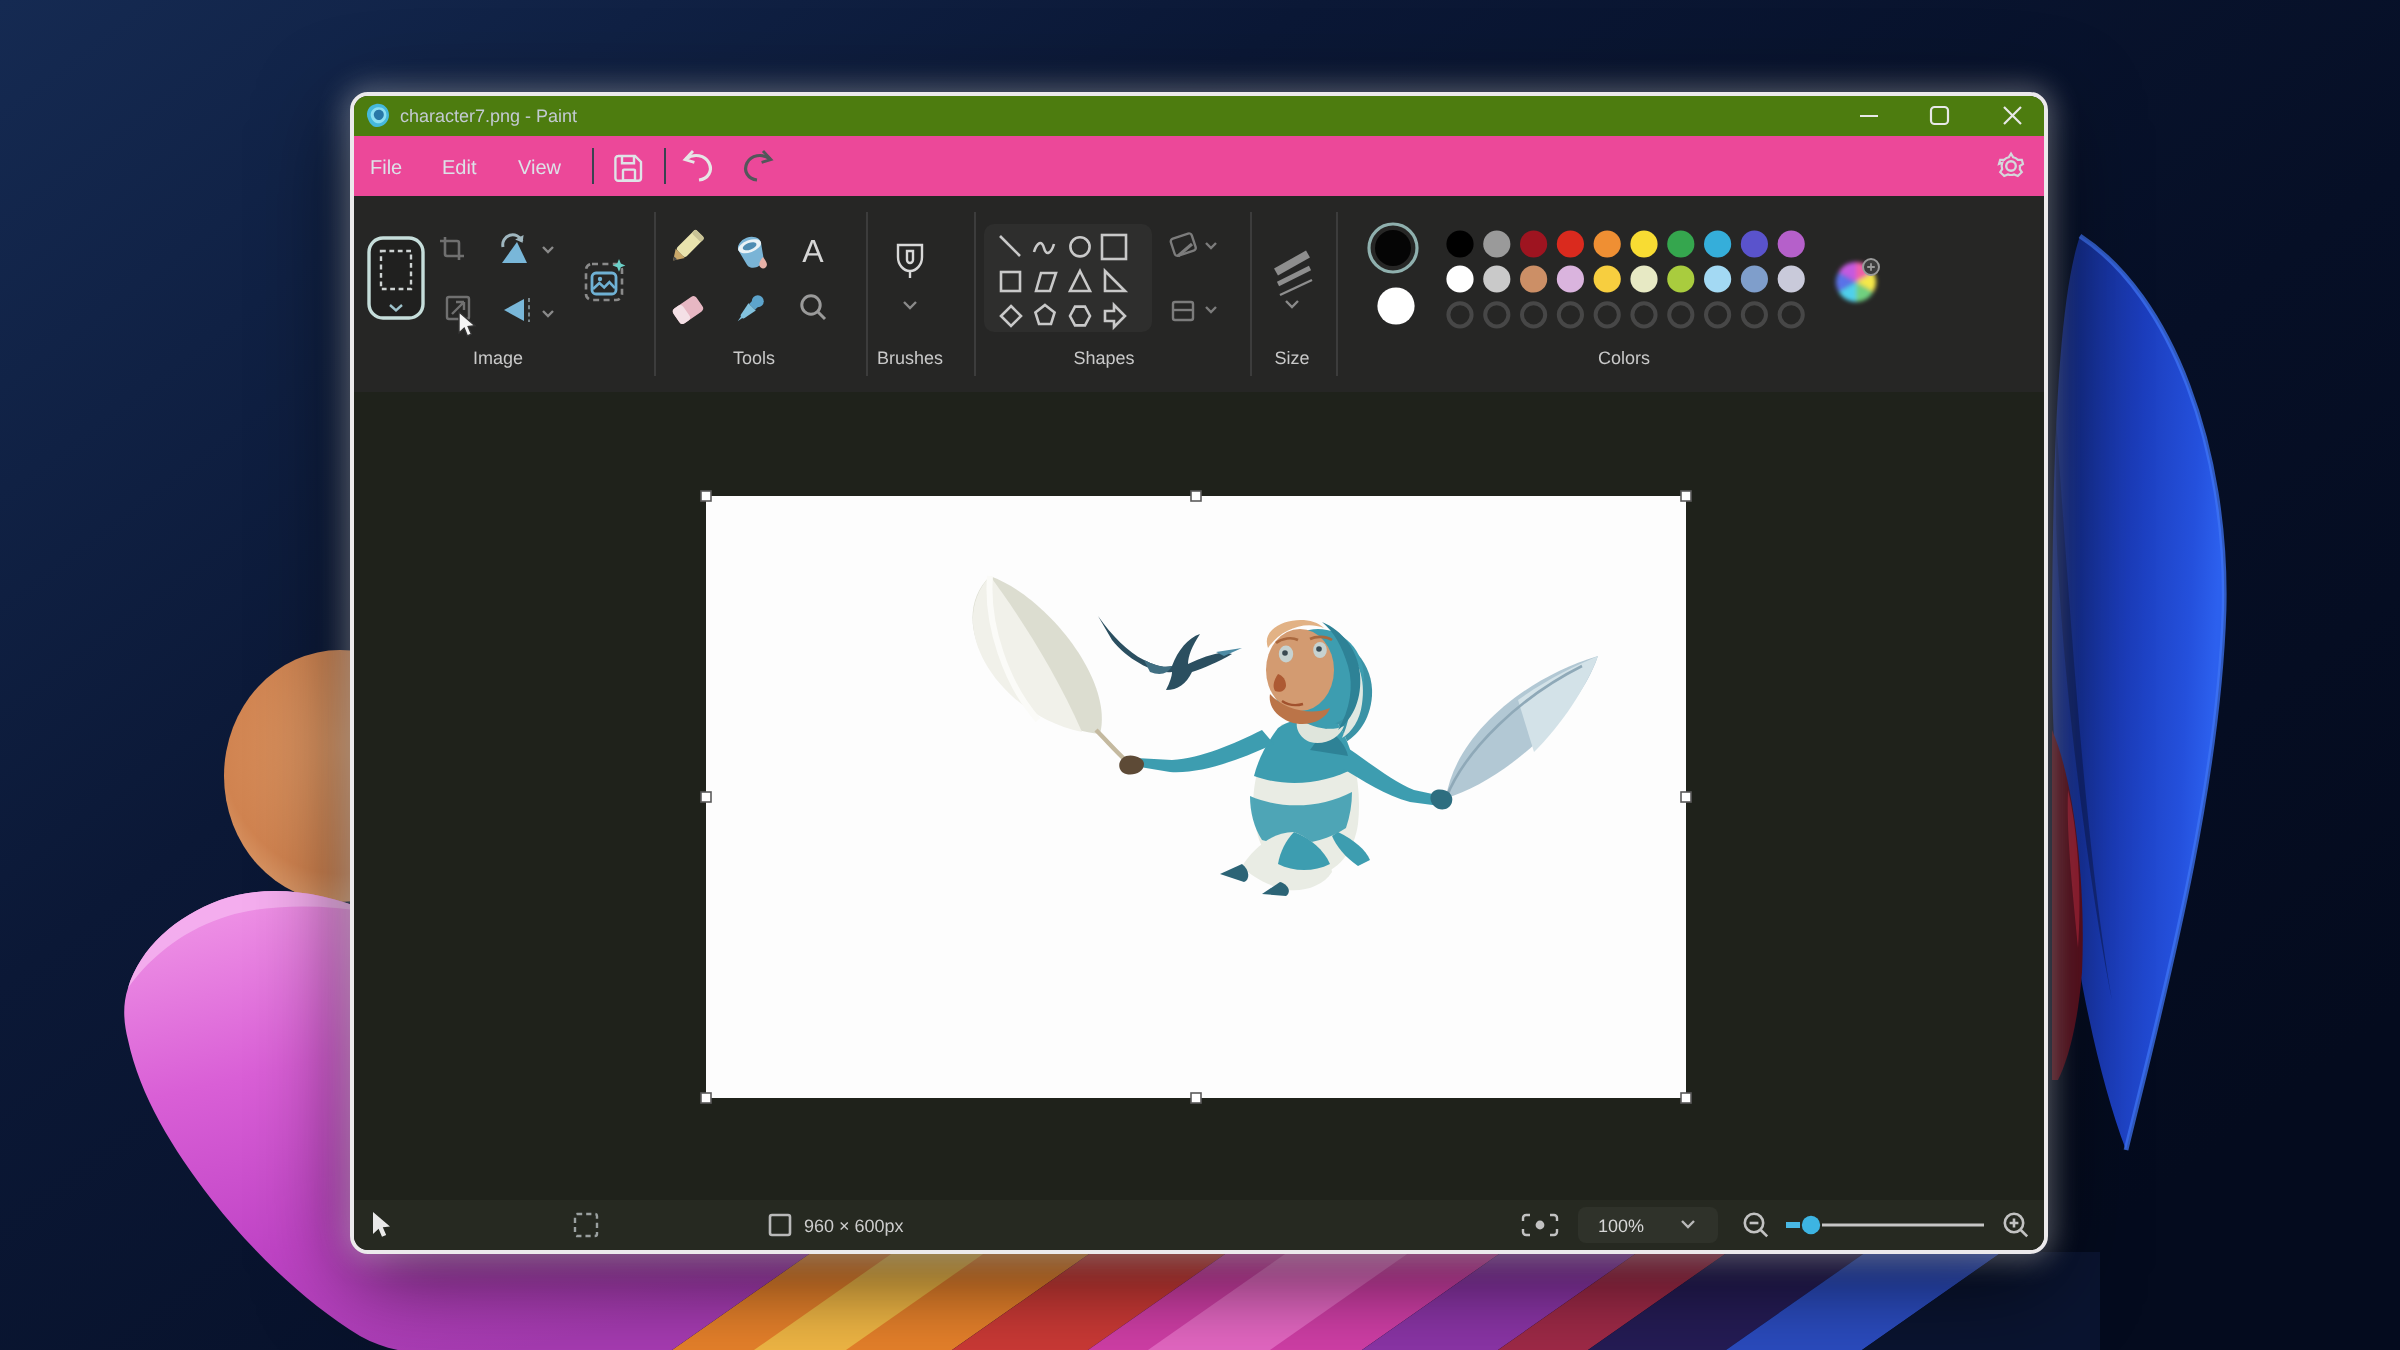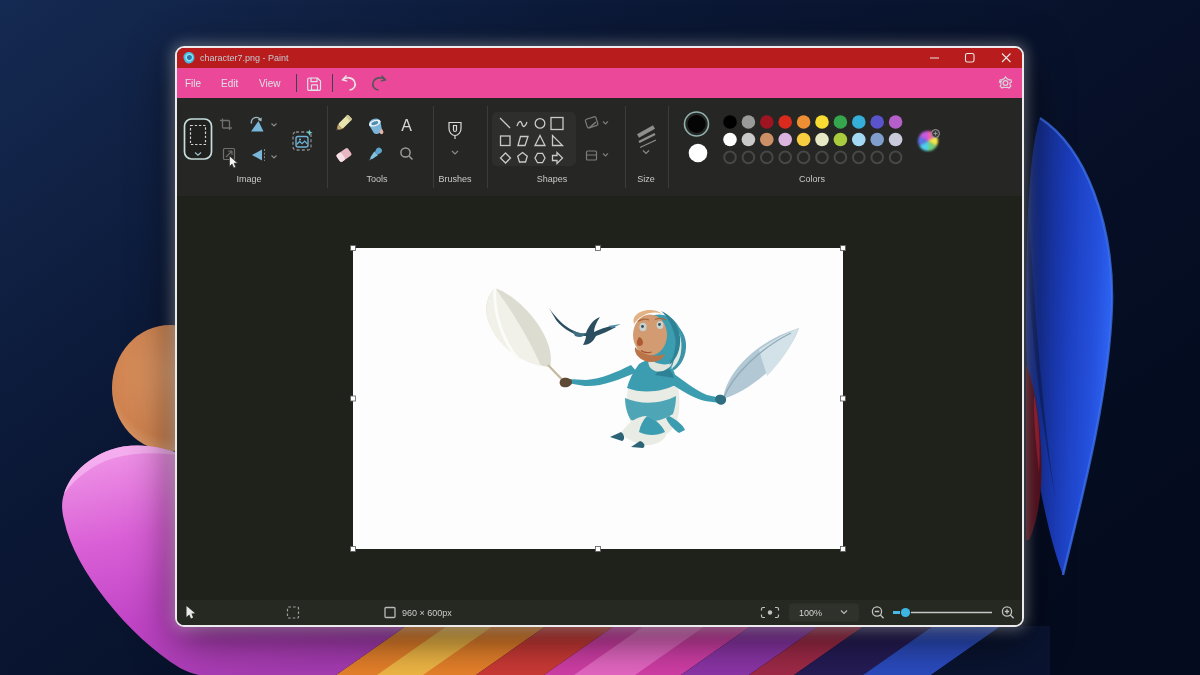--- a/index.html
+++ b/index.html
@@ -3,21 +3,21 @@
 <meta charset="utf-8">
 <style>
   html,body{margin:0;padding:0;}
   body{width:1200px;height:675px;overflow:hidden;position:relative;
        background:#0a1730;font-family:"Liberation Sans",sans-serif;}
   #wall{position:absolute;left:0;top:0;}
   #win{position:absolute;left:175px;top:45.5px;width:845px;height:577px;
        border:2.8px solid #eceaec;border-radius:9px;background:#20231c;
        box-shadow:0 0 14px 3px rgba(255,255,255,0.30), 0 12px 45px rgba(0,0,0,0.65);
        overflow:hidden;}
-  #titlebar{position:absolute;left:0;top:0;width:845px;height:20px;background:#b91c1c;}
+  #titlebar{position:absolute;left:0;top:0;width:845px;height:20px;background:#4d7c0f;}
   #menubar{position:absolute;left:0;top:20px;width:845px;height:30px;background:#ec4899;}
   #ribbon{position:absolute;left:0;top:50px;width:845px;height:98px;background:#262625;}
   #doc{position:absolute;left:0;top:148px;width:845px;height:404px;background:#1f221b;}
   #status{position:absolute;left:0;top:552px;width:845px;height:25px;background:#262921;}
   #canvas{position:absolute;left:176px;top:52px;width:490px;height:301px;background:#fdfdfd;}
   .lbl{font-size:9px;fill:#c9c9c9;}
   .mtx{font-size:10px;fill:#dde2e8;}
 </style>
 </head>
 <body>

